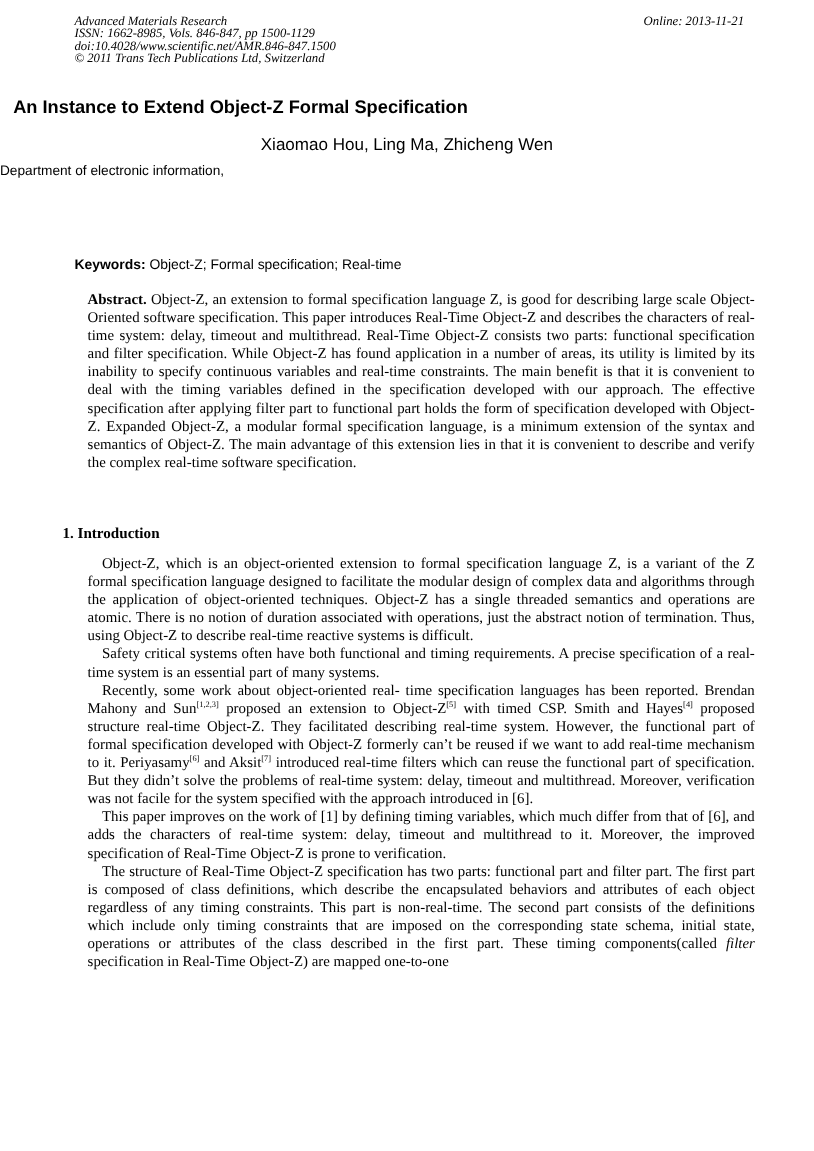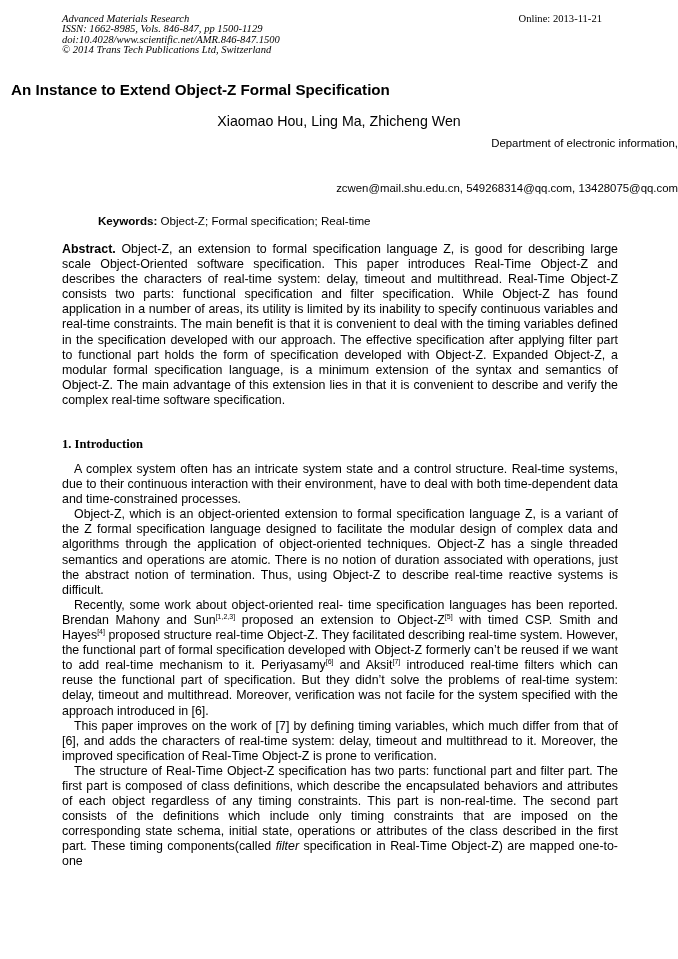--- a/index.html
+++ b/index.html
@@ -1,61 +1,60 @@
 <!DOCTYPE html>
 <html><head>
 <meta charset="utf-8">
 <style>
   html, body { margin: 0; padding: 0; background: #ffffff; }
   body { width: 678px; height: 959px; position: relative; overflow: hidden; color: #000; }
   .page { position: absolute; left: 0; top: 0; width: 678px; height: 719px; }
   .hdr-left { position: absolute; left: 62px; top: 14px; font-family: "Liberation Serif", serif; font-style: italic; font-size: 10.6px; line-height: 10.4px; }
   .hdr-left div { white-space: nowrap; }
-  .hdr-right { position: absolute; right: 76px; top: 14px; font-family: "Liberation Serif", serif; font-size: 10.6px; line-height: 10.4px; }
+  .hdr-right { position: absolute; right: 58px; top: 14px; font-family: "Liberation Serif", serif; font-style: italic; font-size: 10.6px; line-height: 10.4px; }
   .title { position: absolute; left: 0; width: 678px; top: 81px; font-family: "Liberation Sans", sans-serif; font-weight: bold; font-size: 15.2px; padding-left: 11px; }
   .authors { position: absolute; left: 0; width: 678px; top: 113px; text-align: center; font-family: "Liberation Sans", sans-serif; font-size: 14.2px; }
-  .affil { position: absolute; left: 0; width: 678px; text-align: right; font-family: "Liberation Sans", sans-serif; font-size: 11.4px; white-space: nowrap; }
+  .affil { position: absolute; left: 0; width: 678px; text-align: left; font-family: "Liberation Sans", sans-serif; font-size: 11.4px; white-space: nowrap; }
   .affil1 { top: 137px; }
   .affil2 { top: 160px; }
   .affil3 { top: 182px; }
-  .keywords { position: absolute; left: 62px; top: 214px; font-family: "Liberation Sans", sans-serif; font-size: 11.6px; margin-left: 36px; }
+  .keywords { position: absolute; left: 62px; top: 214px; font-family: "Liberation Sans", sans-serif; font-size: 11.6px; }
   .keywords b { font-weight: bold; }
-  .text { position: absolute; left: 62px; width: 556px; font-family: Liberation Sans, sans-serif; font-size: 12.4px; line-height: 15.1px; text-align: justify; }
+  .text { position: absolute; left: 73px; width: 556px; font-family: Liberation Serif, serif; font-size: 12.4px; line-height: 15.1px; text-align: justify; }
   .abstract { top: 242px; }
   .abstract b { font-weight: bold; }
-  .sec { position: absolute; left: 62px; top: 437px; font-family: "Liberation Serif", serif; font-weight: bold; font-size: 12.6px; }
+  .sec { position: absolute; left: 52px; top: 437px; font-family: "Liberation Serif", serif; font-weight: bold; font-size: 12.6px; }
   .body-text { top: 462px; }
   .body-text p { margin: 0; text-indent: 12px; }
   sup { font-size: 7px; line-height: 0; vertical-align: 5px; }
 </style>
 </head>
 <body>
 
 <div class="page">
 
   <div class="hdr-left">
     <div>Advanced Materials Research</div>
     <div>ISSN: 1662-8985, Vols. 846-847, pp 1500-1129</div>
     <div>doi:10.4028/www.scientific.net/AMR.846-847.1500</div>
-    <div>© 2014 Trans Tech Publications Ltd, Switzerland</div>
+    <div>© 2011 Trans Tech Publications Ltd, Switzerland</div>
   </div>
   <div class="hdr-right">Online: 2013-11-21</div>
 
   <div class="title">An Instance to Extend Object-Z Formal Specification</div>
   <div class="authors">Xiaomao Hou,  Ling Ma, Zhicheng Wen</div>
   <div class="affil affil1">Department of electronic information,</div>
-  <div class="affil affil3">zcwen@mail.shu.edu.cn, 549268314@qq.com, 13428075@qq.com</div>
 
   <div class="keywords"><b>Keywords:</b><span> Object-Z; Formal specification; Real-time</span></div>
 
   <div class="text abstract"><b>Abstract.</b><span> Object-Z, an extension to formal specification language Z, is good for describing large scale Object-Oriented software specification. This paper introduces Real-Time Object-Z and describes the characters of real-time system: delay, timeout and multithread. Real-Time Object-Z consists two parts: functional specification and filter specification. While Object-Z has found application in a number of areas, its utility is limited by its inability to specify continuous variables and real-time constraints. The main benefit is that it is convenient to deal with the timing variables defined in the specification developed with our approach. The effective specification after applying filter part to functional part holds the form of specification developed with Object-Z. Expanded Object-Z, a modular formal specification language, is a minimum extension of the syntax and semantics of Object-Z. The main advantage of this extension lies in that it is convenient to describe and verify the complex real-time software specification.</span></div>
 
   <div class="sec">1. Introduction</div>
 
   <div class="text body-text">
-    <p>A complex system often has an intricate system state and a control structure. Real-time systems, due to their continuous interaction with their environment, have to deal with both time-dependent data and time-constrained processes.</p>
     <p>Object-Z, which is an object-oriented extension to formal specification language Z, is a variant of the Z formal specification language designed to facilitate the modular design of complex data and algorithms through the application of object-oriented techniques. Object-Z has a single threaded semantics and operations are atomic. There is no notion of duration associated with operations, just the abstract notion of termination. Thus, using Object-Z to describe real-time reactive systems is difficult.</p>
+    <p>Safety critical systems often have both functional and timing requirements. A precise specification of a real-time system is an essential part of many systems.</p>
     <p><span>Recently, some work about object-oriented real- time specification languages has been reported. Brendan Mahony and Sun</span><sup>[1,2,3]</sup><span> proposed an extension to Object-Z</span><sup>[5]</sup><span> with timed CSP. Smith and Hayes</span><sup>[4]</sup><span> proposed structure real-time Object-Z. They facilitated describing real-time system. However, the functional part of formal specification developed with Object-Z formerly can’t be reused if we want to add real-time mechanism to it. Periyasamy</span><sup>[6]</sup><span> and Aksit</span><sup>[7]</sup><span> introduced real-time filters which can reuse the functional part of specification. But they didn’t solve the problems of real-time system: delay, timeout and multithread. Moreover, verification was not facile for the system specified with the approach introduced in [6].</span></p>
-    <p>This paper improves on the work of [7] by defining timing variables, which much differ from that of [6], and adds the characters of real-time system: delay, timeout and multithread to it. Moreover, the improved specification of Real-Time Object-Z is prone to verification.</p>
+    <p>This paper improves on the work of [1] by defining timing variables, which much differ from that of [6], and adds the characters of real-time system: delay, timeout and multithread to it. Moreover, the improved specification of Real-Time Object-Z is prone to verification.</p>
     <p><span>The structure of Real-Time Object-Z specification has two parts: functional part and filter part. The first part is composed of class definitions, which describe the encapsulated behaviors and attributes of each object regardless of any timing constraints. This part is non-real-time. The second part consists of the definitions which include only timing constraints that are imposed on the corresponding state schema, initial state, operations or attributes of the class described in the first part. These timing components(called </span><i>filter</i><span> specification in Real-Time Object-Z) are mapped one-to-one</span></p>
   </div>
 
 </div>
 
 </body></html>

